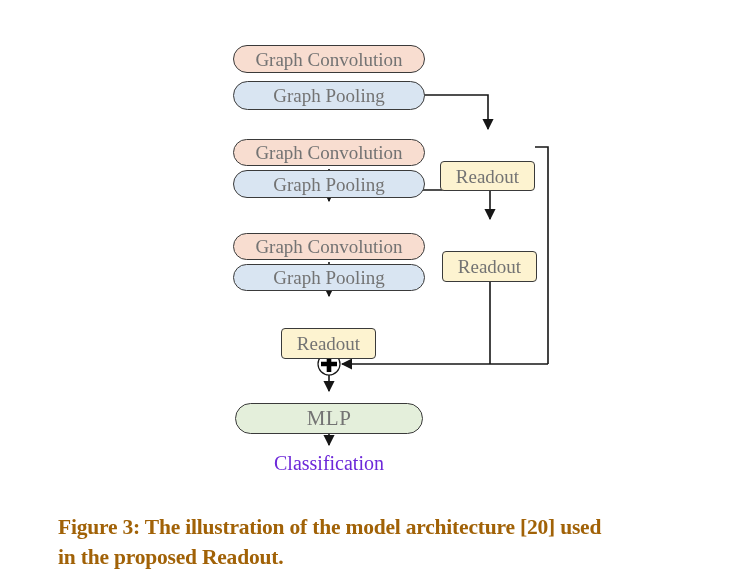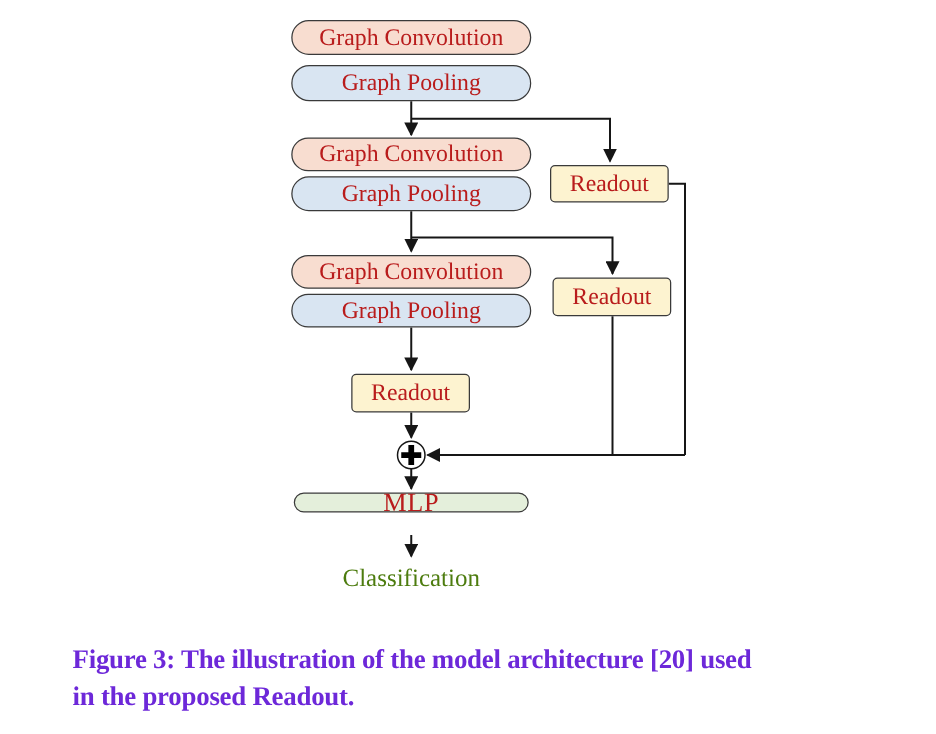--- a/index.html
+++ b/index.html
@@ -4,34 +4,34 @@
 <style>
   html,body{margin:0;padding:0;background:#ffffff;}
   .page{
     position:relative;width:749px;height:587px;background:#ffffff;overflow:hidden;
     font-family:"Liberation Serif", serif;
   }
   .diagram{position:absolute;left:0;top:0;width:749px;height:500px;}
   .wires{position:absolute;left:0;top:0;width:749px;height:587px;pointer-events:none;}
   .node{
     position:absolute;display:flex;align-items:center;justify-content:center;
-    border:1.5px solid #3a3a3a;font-size:19px;color:#b91c1c;line-height:1;
-    box-sizing:border-box;background:#fff;white-space:nowrap;
+    border:1.5px solid #3a3a3a;font-size:19px;color:#737373;line-height:1;
+    box-sizing:border-box;background:#fff;white-space:nowrap;margin-top:29px;
   }
   .node.conv{background:#f8ddd0;border-radius:14px;}
   .node.pool{background:#d9e5f2;border-radius:15px;font-family:Liberation Serif, serif;}
   .node.readout{background:#fdf3d0;border-radius:4px;}
   .node.mlp{background:#e4efdb;border-radius:17px;font-size:21px;letter-spacing:0.5px;}
   .classification{
     position:absolute;left:229px;top:452px;width:200px;text-align:center;
-    font-size:20px;color:#4d7c0f;
+    font-size:20px;color:#6d28d9;
   }
   .caption{
     position:absolute;left:58px;top:512px;width:680px;
-    font-weight:bold;font-size:21.5px;line-height:30px;color:#6d28d9;
+    font-weight:bold;font-size:21.5px;line-height:30px;color:#a16207;
     letter-spacing:-0.2px;
   }
   .caption div{white-space:nowrap;}
 </style>
 </head>
 <body>
 
 <div class="page">
 
   <div class="diagram">
@@ -82,21 +82,21 @@
     <div class="node conv" style="left:233px;top:204px;width:192px;height:27px">Graph Convolution</div>
 
     <div class="node pool" style="left:233px;top:235px;width:192px;height:27px">Graph Pooling</div>
 
     <div class="node readout" style="left:440px;top:132px;width:95px;height:30px">Readout</div>
 
     <div class="node readout" style="left:442px;top:222px;width:95px;height:31px">Readout</div>
 
     <div class="node readout" style="left:281px;top:299px;width:95px;height:31px">Readout</div>
 
-    <div class="node mlp" style="left:235px;top:394px;width:188px;height:16px">MLP</div>
+    <div class="node mlp" style="left:235px;top:374px;width:188px;height:31px">MLP</div>
 
     <div class="classification">Classification</div>
   </div>
 
   <div class="caption">
     <div>Figure 3: The illustration of the model architecture [20] used</div>
     <div>in the proposed Readout.</div>
   </div>
 
 </div>

